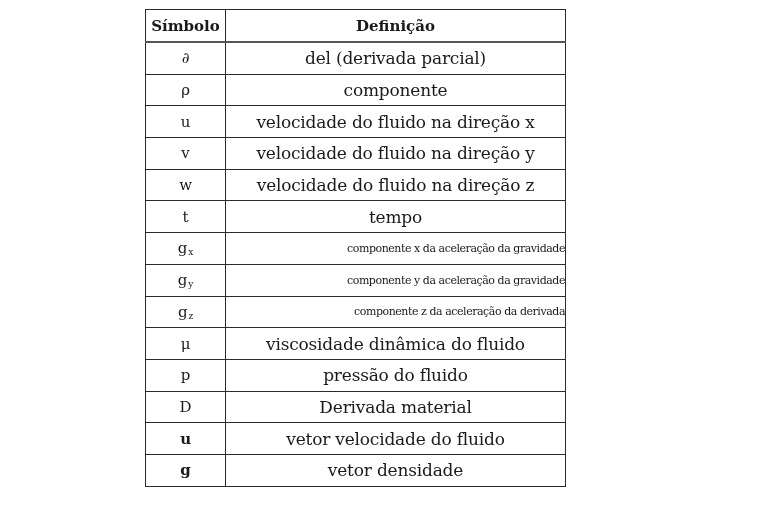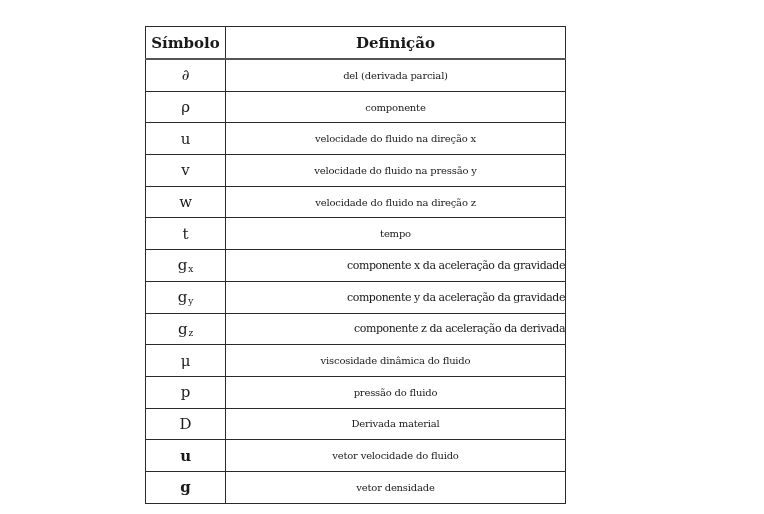--- a/index.html
+++ b/index.html
@@ -11,21 +11,21 @@
       width: 764px;
       height: 514px;
       position: relative;
       overflow: hidden;
       font-family: "DejaVu Serif", "Liberation Serif", serif;
       color: #1a1a1a;
     }
     .table-wrap {
       position: absolute;
       left: 145px;
-      top: 26px;
+      top: 9px;
       width: 420px;
     }
     table {
       border-collapse: collapse;
       width: 420px;
       table-layout: fixed;
     }
     col.c1 { width: 80px; }
     col.c2 { width: 340px; }
     th, td {
@@ -46,21 +46,21 @@
       font-size: 14.5px;
       letter-spacing: -0.2px;
     }
     td.sym { font-size: 15px; }
     td.sym.bold { font-weight: bold; }
     .sub {
       font-size: 9px;
       vertical-align: -2px;
       margin-left: 1px;
     }
-    td.def { font-size: 10px; }
+    td.def { font-size: 17px; }
     td.def.long { letter-spacing: -0.45px; font-size: 11px; text-align: right; }
   </style>
 </head>
 <body>
 
 <div class="table-wrap">
   <table>
     <colgroup>
         <col class="c1">
         <col class="c2">
@@ -79,21 +79,21 @@
       <tr>
         <td class="sym"><span>ρ</span></td>
         <td class="def">componente</td>
       </tr>
       <tr>
         <td class="sym"><span>u</span></td>
         <td class="def">velocidade do fluido na direção x</td>
       </tr>
       <tr>
         <td class="sym"><span>v</span></td>
-        <td class="def">velocidade do fluido na pressão y</td>
+        <td class="def">velocidade do fluido na direção y</td>
       </tr>
       <tr>
         <td class="sym"><span>w</span></td>
         <td class="def">velocidade do fluido na direção z</td>
       </tr>
       <tr>
         <td class="sym"><span>t</span></td>
         <td class="def">tempo</td>
       </tr>
       <tr>

